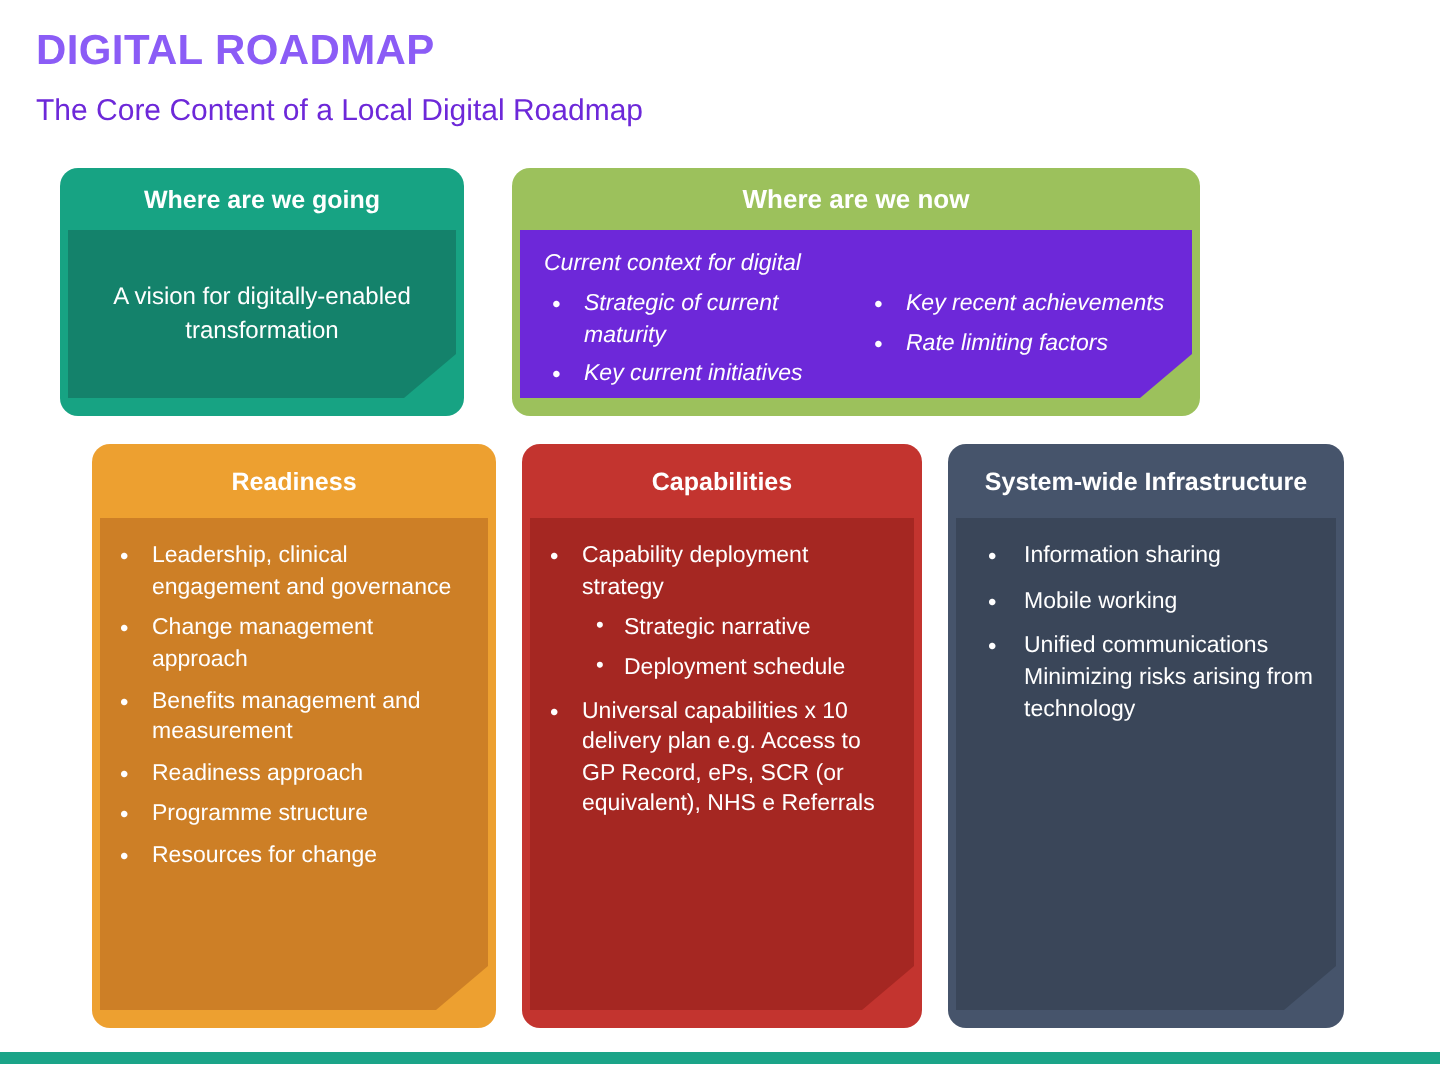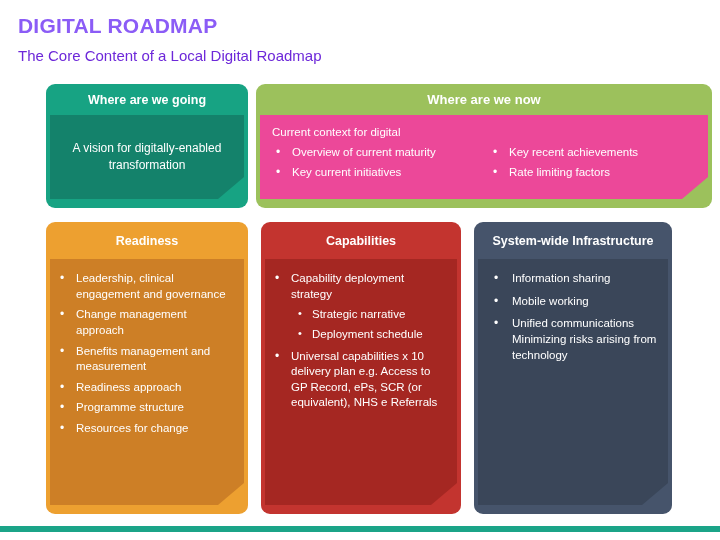--- a/index.html
+++ b/index.html
@@ -58,21 +58,21 @@
     position: absolute;
     left: 4px;
     right: 4px;
     bottom: 9px;
     color: #ffffff;
     box-sizing: border-box;
   }
 
   
   #card-vision {
-    left: 46px;
+    left: 30px;
     top: 84px;
     width: 202px;
     height: 124px;
   }
   #card-vision .card-header { height: 31px; }
   #card-vision .card-body {
     top: 31px;
     display: flex;
     align-items: center;
     justify-content: center;
@@ -81,21 +81,21 @@
   .vision-text {
     text-align: center;
     font-size: 12px;
     line-height: 1.42;
   }
 
   
   #card-now {
     left: 256px;
     top: 84px;
-    width: 456px;
+    width: 344px;
     height: 124px;
   }
   #card-now .card-header { height: 31px; font-size: 13px; }
   #card-now .card-body {
     top: 31px;
     padding: 10px 12px 0 12px;
   }
   .now-lead {
     font-size: 11.5px;
     line-height: 1.3;
@@ -210,26 +210,26 @@
   </div>
   <div class="card-body notched" style="background:#14826b;">
     <div class="vision-text">A vision for digitally-enabled transformation</div>
   </div>
 </div>
 
 <div class="card" id="card-now" style="background:#9cc15c;">
   <div class="card-header">
     <span>Where are we now</span>
   </div>
-  <div class="card-body notched" style="background:#ec4899;">
+  <div class="card-body notched" style="background:#6d28d9;font-style:italic;">
     <div class="now-lead">Current context for digital</div>
     <div class="now-cols">
       <div class="now-col left">
         <ul class="bullets tight">
-          <li>Overview of current maturity</li>
+          <li>Strategic of current maturity</li>
           <li>Key current initiatives</li>
         </ul>
       </div>
       <div class="now-col right">
         <ul class="bullets tight">
           <li>Key recent achievements</li>
           <li>Rate limiting factors</li>
         </ul>
       </div>
     </div>

